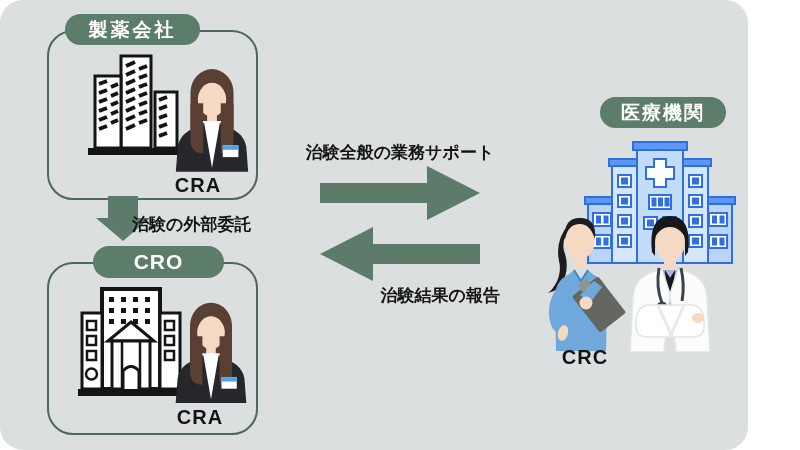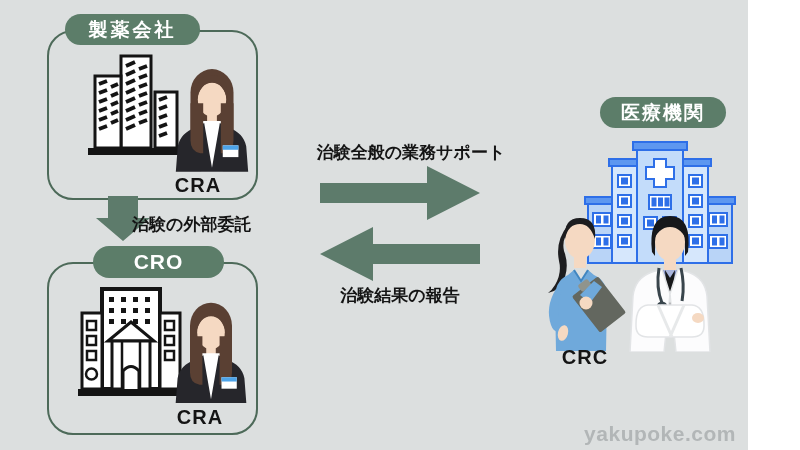--- a/index.html
+++ b/index.html
@@ -2,21 +2,21 @@
 <html style="--background: #dcdfdf; --pill-green: #5c7d69; --box-border-green: #4d6a59; --arrow-green: #5d7b6b; --hospital-blue: #2e6fe8; --text: #141414; --watermark-gray: #b2b6b7;"><head>
 <meta charset="utf-8">
 <style>
   :root{
     --background:#dcdfdf; --pill-green:#5c7d69; --box-border-green:#4d6a59;
     --arrow-green:#5d7b6b; --text:#141414; --hospital-blue:#2e6fe8;
     --watermark-gray:#b2b6b7;
   }
   *{margin:0;padding:0;box-sizing:border-box;}
   body{font-family:"Liberation Sans","DejaVu Sans",sans-serif;}
-  .stage{position:relative;width:748px;height:450px;background:var(--background);overflow:hidden;}
+  .stage{position:relative;width:748px;height:450px;background:var(--background);overflow:hidden;border-radius:23px;}
   .abs{position:absolute;}
   .gbox{position:absolute;border:2px solid var(--box-border-green);border-radius:26px;}
   .pill{position:absolute;background:var(--pill-green);color:#fff;font-weight:bold;
         display:flex;align-items:center;justify-content:center;border-radius:17px;
         letter-spacing:3px;}
   .jlabel{position:absolute;color:var(--text);font-weight:bold;white-space:nowrap;}
   .plabel{position:absolute;color:var(--text);font-weight:bold;font-size:20px;
           letter-spacing:1px;white-space:nowrap;}
   .watermark{position:absolute;right:12px;bottom:4px;color:var(--watermark-gray);
              font-weight:bold;font-size:21px;letter-spacing:.5px;}
@@ -113,28 +113,28 @@
     <polygon points="34,58 56,58 56,110 34,110" fill="#ffffff"></polygon>
     <path d="M8,110 L10,84 Q13,70 28,65 L37,60 L45,106 L45,110 Z" fill="#26262b"></path>
     <path d="M82,110 L80,84 Q77,70 62,65 L53,60 L45,106 L45,110 Z" fill="#26262b"></path>
     <path d="M23,40 L23,78 Q23,89 33,91 L36,91 L36,40 Z" fill="#5a4033"></path>
     <path d="M67,40 L67,78 Q67,89 57,91 L54,91 L54,40 Z" fill="#5a4033"></path>
     <rect x="56" y="83" width="16" height="12" fill="#ffffff"></rect>
     <rect x="56" y="83" width="16" height="4.5" fill="#4da3e8"></rect>
   </svg>
   <div class="plabel" style="left:160px;top:406px;width:80px;text-align:center;">CRA</div>
 
-  <div class="jlabel" style="left:291px;top:141px;width:240px;text-align:center;font-size:17px;">治験全般の業務サポート</div>
+  <div class="jlabel" style="left:280px;top:141px;width:240px;text-align:center;font-size:17px;">治験全般の業務サポート</div>
   <svg class="abs" style="left:320px;top:166px;" width="160" height="54" viewBox="0 0 160 54">
     <polygon points="0,17 107,17 107,0 160,27 107,54 107,37 0,37" fill="#5d7b6b"></polygon>
   </svg>
   <svg class="abs" style="left:320px;top:227px;" width="160" height="54" viewBox="0 0 160 54">
     <polygon points="160,17 53,17 53,0 0,27 53,54 53,37 160,37" fill="#5d7b6b"></polygon>
   </svg>
-  <div class="jlabel" style="left:300px;top:284px;width:200px;text-align:center;font-size:17px;">治験結果の報告</div>
+  <div class="jlabel" style="left:300px;top:284px;width:200px;text-align:right;font-size:17px;">治験結果の報告</div>
 
   <div class="pill" style="left:600px;top:97px;width:126px;height:31px;font-size:19px;letter-spacing:2px;text-align:right;">医療機関</div>
 
   <svg class="abs" style="left:565px;top:135px;" width="190" height="130" viewBox="0 0 190 130">
     <g stroke="#2e6fe8" stroke-width="2">
       <rect x="23" y="69" width="28" height="59" fill="#b9d4f7"></rect>
       <rect x="20" y="62" width="34" height="7" fill="#5d97f0"></rect>
       <rect x="139" y="69" width="28" height="59" fill="#b9d4f7"></rect>
       <rect x="136" y="62" width="34" height="7" fill="#5d97f0"></rect>
       <rect x="47" y="31" width="26" height="97" fill="#d6e7fc"></rect>
@@ -219,15 +219,14 @@
     <path d="M47,58 C44,76 48,88 50,93 M69,58 C73,76 71,85 70,91" fill="none" stroke="#39454c" stroke-width="3"></path>
     <circle cx="50" cy="97" r="5.5" fill="#39454c"></circle>
     <circle cx="50" cy="97" r="2.5" fill="#aeb8bd"></circle>
     <path d="M24,114 Q24,96 36,95 L80,95 Q92,96 92,114 L92,116 Q92,127 80,127 L36,127 Q24,127 24,116 Z" fill="#ffffff" stroke="#e2e4e6" stroke-width="1.5"></path>
     <path d="M46,95 L60,127 M72,95 L58,127" stroke="#e7e9ea" stroke-width="3" fill="none"></path>
     <ellipse cx="86" cy="108" rx="6" ry="5" fill="#f5d9c2"></ellipse>
   </svg>
 
   <div class="plabel" style="left:545px;top:334px;width:80px;text-align:center;margin-top:12px;">CRC</div>
 
-  <div class="watermark">yakupoke.com</div>
 
 </div>
 
 </body></html>

